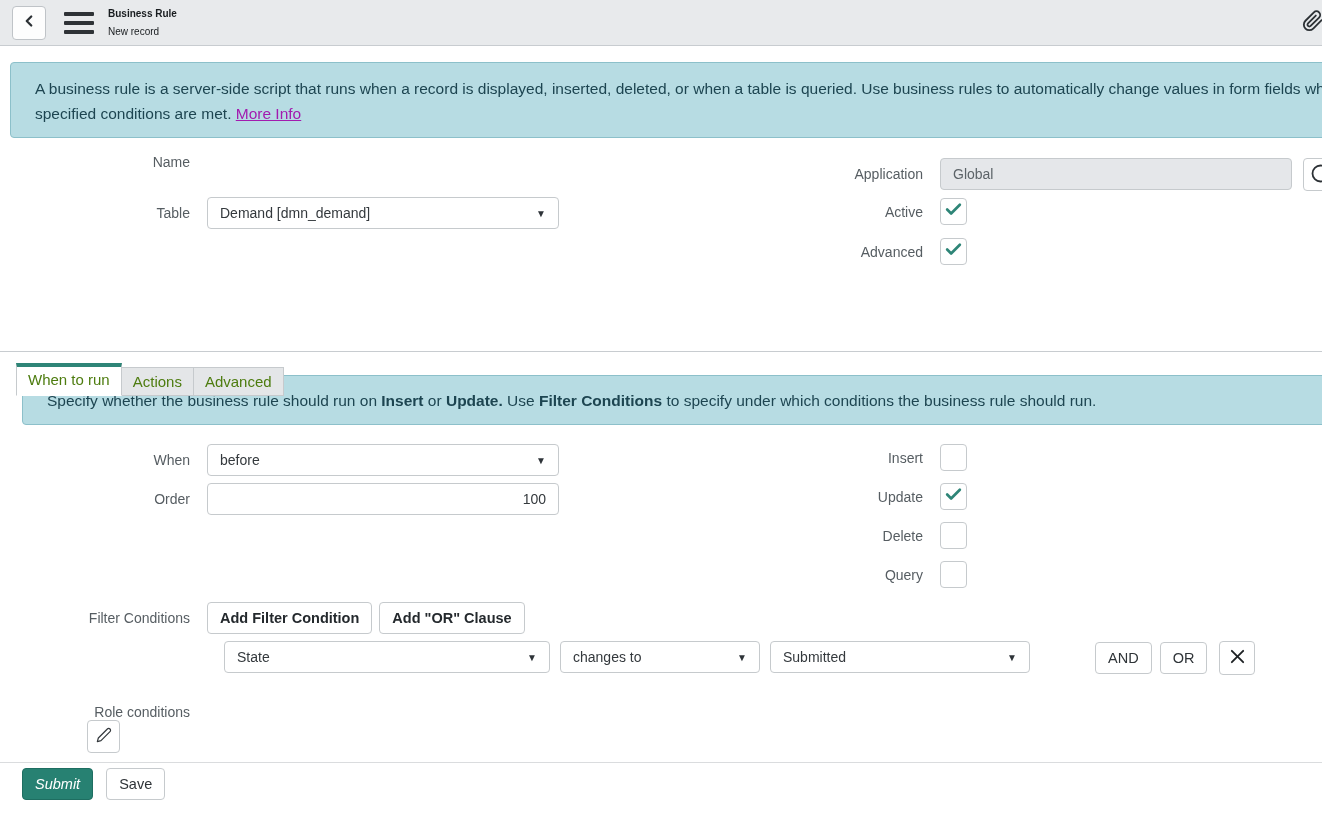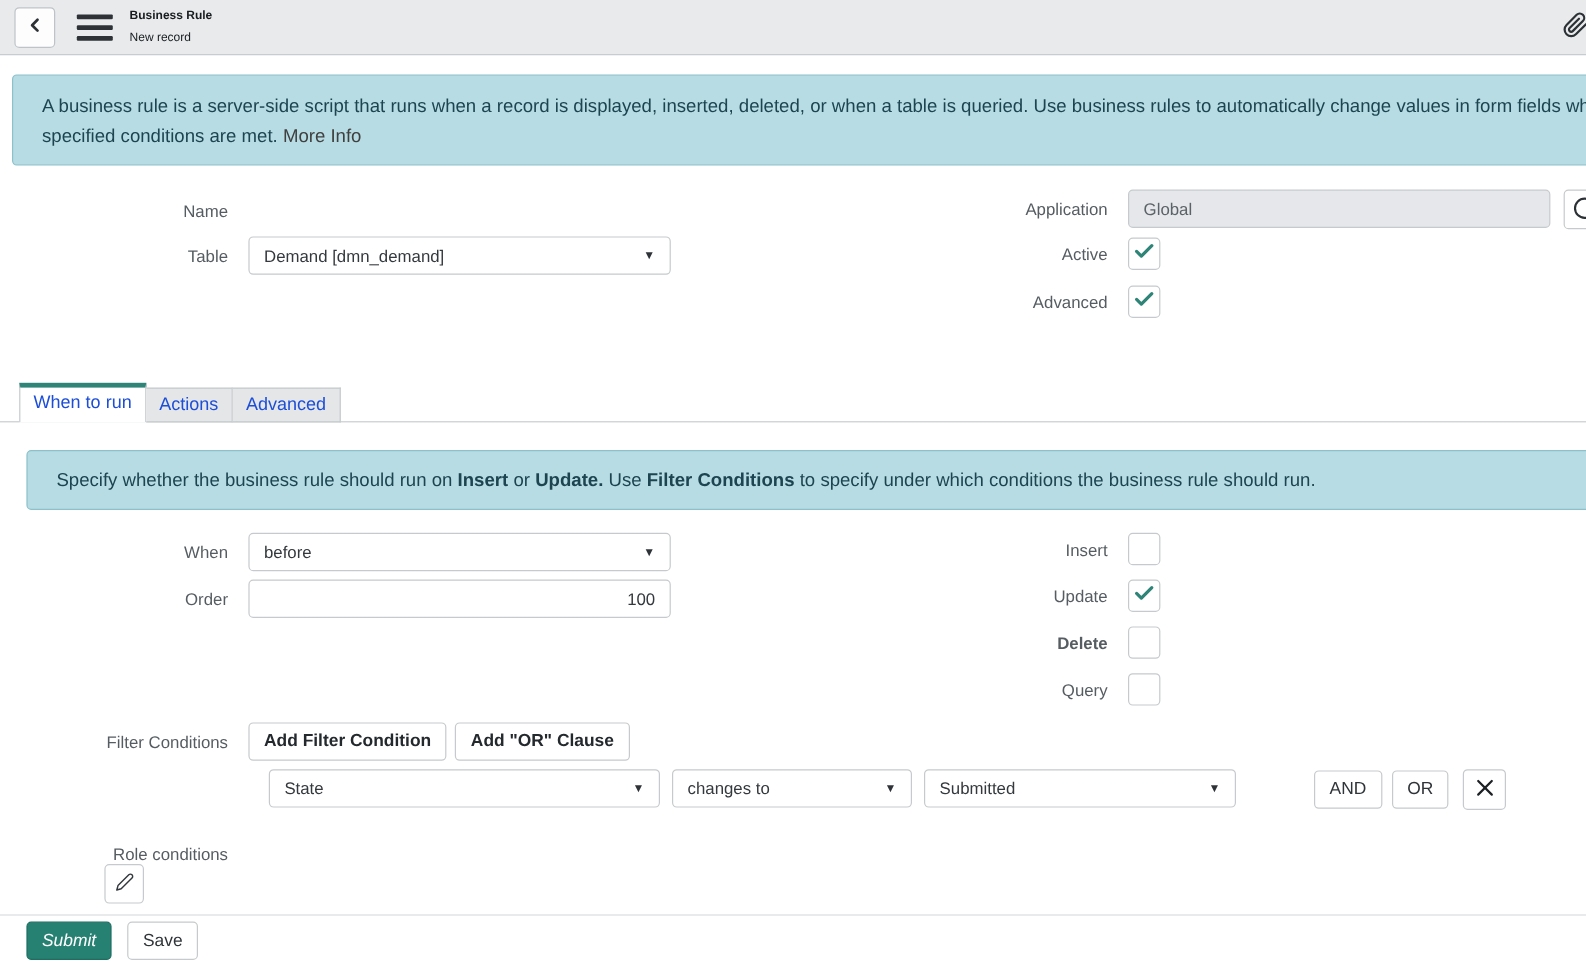--- a/index.html
+++ b/index.html
@@ -20,21 +20,21 @@
   .hdr-title .t1 { font-weight:bold; }
   .hdr-right { margin-left:auto; margin-right:-6px; display:flex; align-items:center; }
   .icon-btn { background:none; border:none; cursor:pointer; padding:4px; }
 
   
   .banner { position:absolute; background:#b7dce3; border:1px solid #8cc0ca;
     border-radius:4px; color:#1d4551; font-size:15.5px; line-height:25px;
     padding:13px 24px; }
   .banner-top { top:62px; left:10px; width:1460px; height:76px; }
   .banner-top .ln { white-space:nowrap; }
-  .banner a.more-info { color:#404040; cursor:pointer; }
+  .banner a.more-info { color:#a21caf; text-decoration:underline; cursor:pointer; }
   .banner-tab { top:375px; left:22px; width:1440px; height:50px; padding-top:12px; }
   .banner b { font-weight:bold; }
 
   
   .frm-row { position:absolute; display:flex; align-items:center; }
   .frm-label { width:190px; text-align:right; margin-right:17px; font-size:14px;
     color:#565d62; flex:none; }
   .txt-input, .sel-box { height:32px; background:#fff; border:1px solid #c6cacd;
     border-radius:4px; font-size:14px; color:#34393d; padding:0 12px;
     display:flex; align-items:center; }
@@ -55,22 +55,22 @@
   .autofill { width:18px; height:22px; border:2px solid #8d9398; border-radius:2px;
     background:#f2f3f4; flex:none; display:flex; align-items:center; justify-content:center; }
 
   
   .ref-btn { position:absolute; left:1303px; top:158px; width:42px; height:33px;
     background:#fff; border:1px solid #c6cacd; border-radius:4px; cursor:pointer;
     display:flex; align-items:center; padding-left:7px; }
 
   
   .tabs { position:absolute; top:319px; left:16px; display:flex; align-items:flex-end; z-index:2; }
-  .tab { font-size:15px; color:#1d4ed8; padding:5px 11px 6px 11px; cursor:pointer;
-    border:1px solid #c6cacd; background:#e4e6e8; border-left:none; height:29px; }
+  .tab { font-size:15px; color:#4d7c0f; padding:5px 11px 6px 11px; cursor:pointer;
+    border:1px solid #c6cacd; background:#e4e6e8; border-left:none; height:29px;margin-top:44px; }
   .tab.first { border-left:1px solid #c6cacd; }
   .tab.active { background:#fff; border-top:4px solid #2e8577; height:33px;
     border-left:1px solid #c6cacd; border-bottom:1px solid #fff; padding-top:4px; }
   .tabline { position:absolute; top:351px; left:0; width:1322px; height:1px;
     background:#c8ccd0; z-index:1; }
 
   
   .btn { height:32px; background:#fff; border:1px solid #c6cacd; border-radius:4px;
     font-size:14.5px; color:#2f3438; padding:0 12px; cursor:pointer;
     display:inline-flex; align-items:center; justify-content:center;
@@ -114,21 +114,21 @@
       </span>
     </button>
   </div>
 </div>
 
 <div class="banner banner-top">
   <div class="ln"><span>A business rule is a server-side script that runs when a record is displayed, inserted, deleted, or when a table is queried. Use business rules to automatically change values in form fields when the</span></div>
   <div class="ln"><span>specified conditions are met. </span><a class="more-info">More Info</a></div>
 </div>
 
-<div class="frm-row" style="top:168px; left:0;">
+<div class="frm-row" style="top:154px; left:0;">
   <div class="frm-label">Name</div>
 </div>
 
 <div class="frm-row" style="top:197px; left:0;">
   <div class="frm-label">Table</div>
   <div class="sel-box w352">
     <span>Demand [dmn_demand]</span>
     <span class="caret">▼</span>
   </div>
 </div>
@@ -202,21 +202,21 @@
   </div>
 </div>
 <div class="frm-row" style="top:483px; left:733px;">
   <div class="frm-label">Update</div>
   <div class="checkbox checked">
     <span class="tick"><svg width="19" height="19" viewBox="0 0 24 24" fill="none" stroke="#2e8577" stroke-width="3.4" stroke-linecap="round" stroke-linejoin="round">
           <polyline points="20 6 9 17 4 12"></polyline>
         </svg></span>
   </div>
 </div>
-<div class="frm-row" style="top:522px; left:733px;font-weight:bold;">
+<div class="frm-row" style="top:522px; left:733px;">
   <div class="frm-label">Delete</div>
   <div class="checkbox">
     
   </div>
 </div>
 <div class="frm-row" style="top:561px; left:733px;">
   <div class="frm-label">Query</div>
   <div class="checkbox">
     
   </div>

